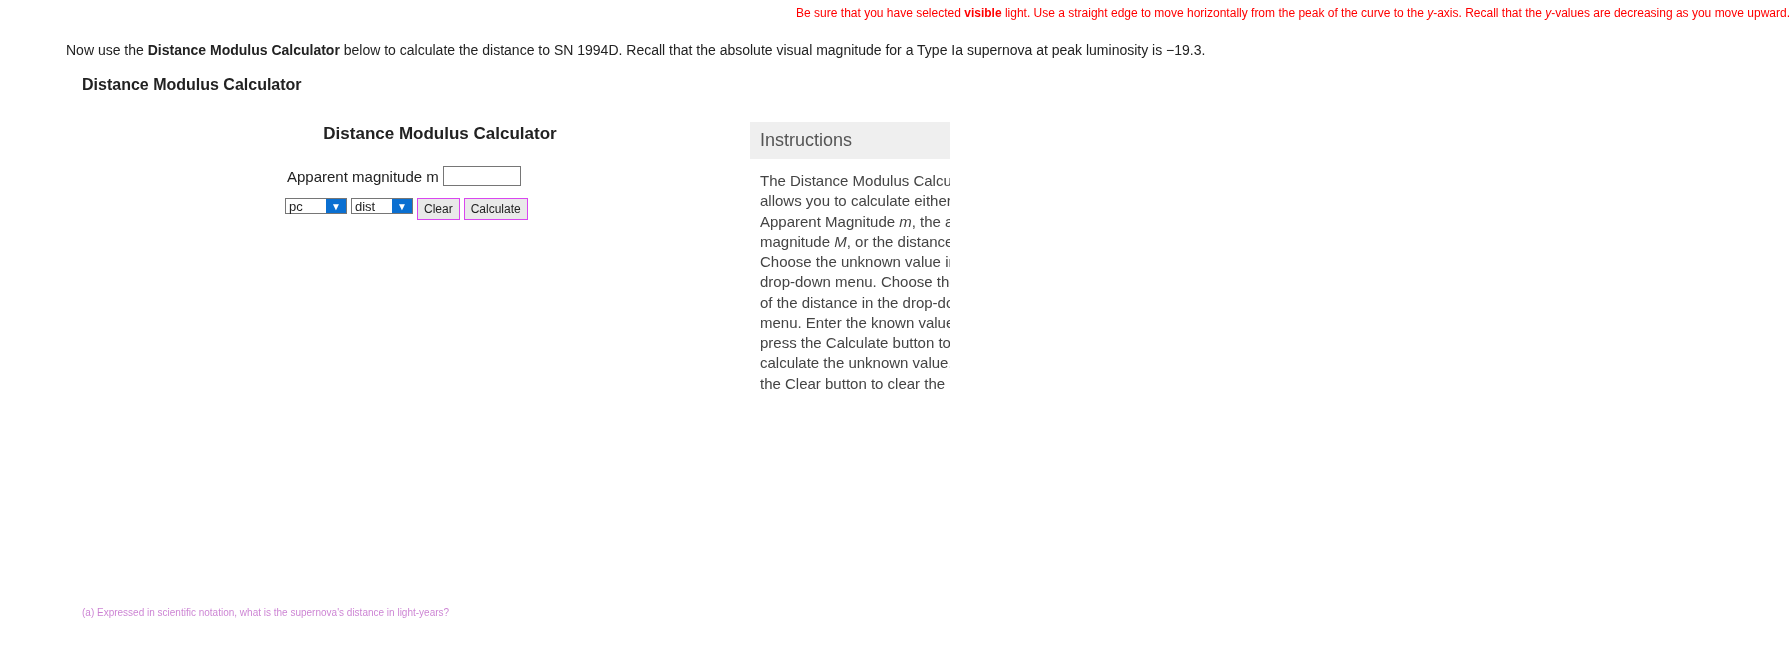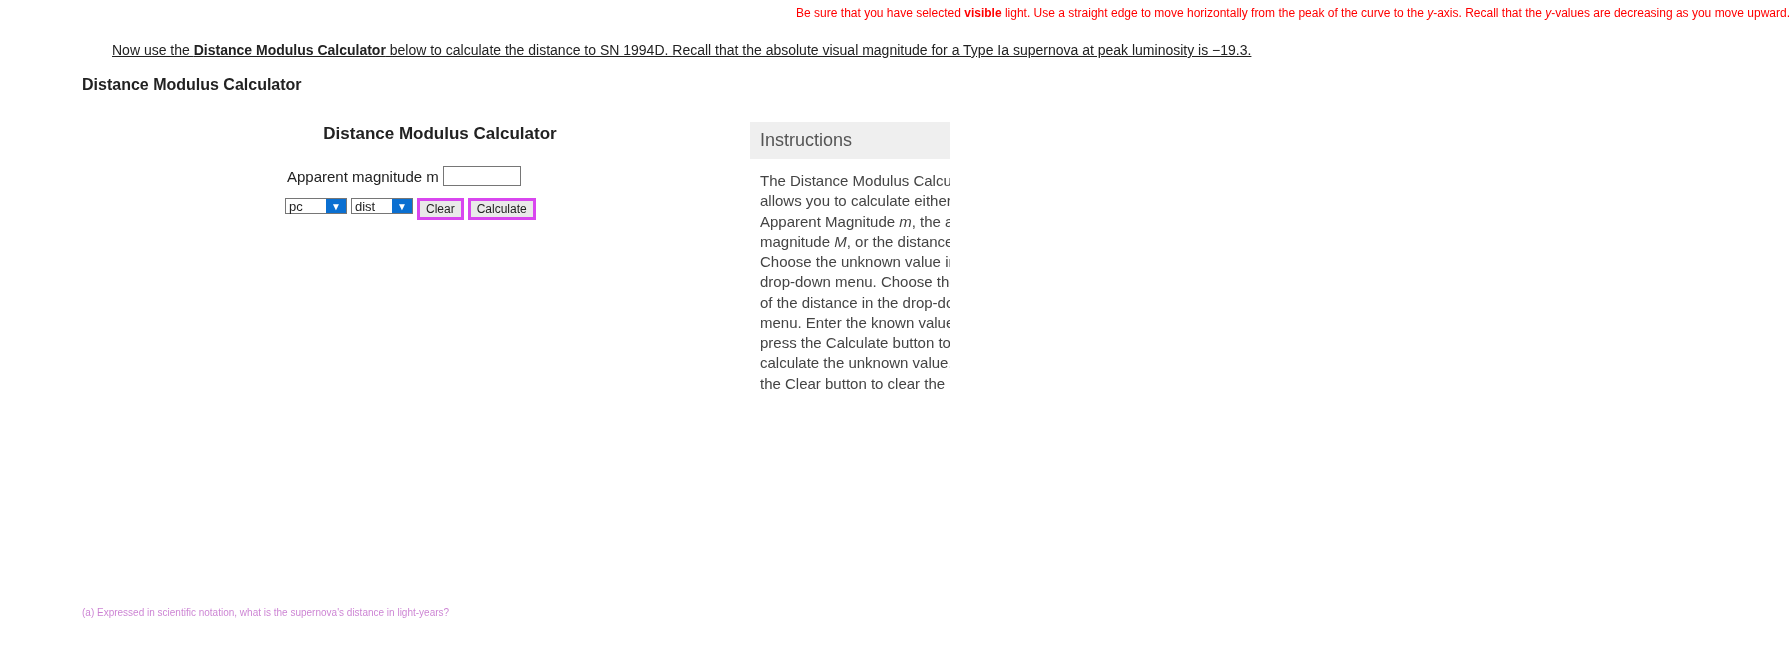--- a/index.html
+++ b/index.html
@@ -14,23 +14,22 @@
   .page { padding: 0 0 0 0; }
   .red-hint {
     color: #ff0000;
     text-align: right;
     font-size: 12px;
     padding: 6px 0 22px 0;
   }
   .red-hint .bold { font-weight: bold; }
   .red-hint .ital { font-style: italic; }
   .main-text {
-    padding: 0 0 18px 112px;
+    padding: 0 0 18px 66px;
     font-size: 14px;
-    text-decoration: underline;
   }
   .main-text .bold { font-weight: bold; }
   .section-title {
     font-weight: bold;
     font-size: 16px;
     padding: 0 0 8px 82px;
   }
   .widget-wrap {
     margin-left: 90px;
     position: relative;
@@ -103,21 +102,21 @@
     background: #0a6fd1;
     color: #fff;
     display: flex;
     align-items: center;
     justify-content: center;
     font-size: 10px;
     cursor: pointer;
   }
   .btn {
     height: 22px;
-    border: 3px solid #d946ef;
+    border: 1px solid #d946ef;
     background: #e9e9e9;
     font-size: 12px;
     padding: 0 6px;
     display: flex;
     align-items: center;
     cursor: pointer;
     font-family: Arial, Helvetica, sans-serif;
   }
   .instr-panel {
     position: absolute;

